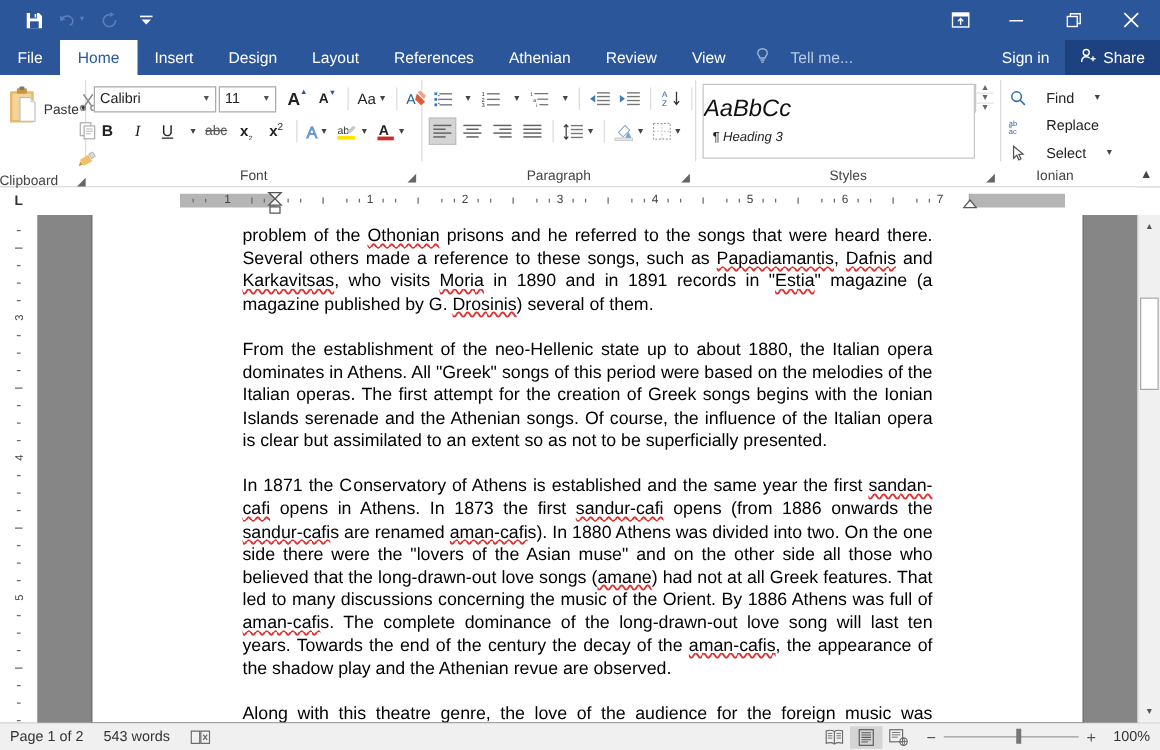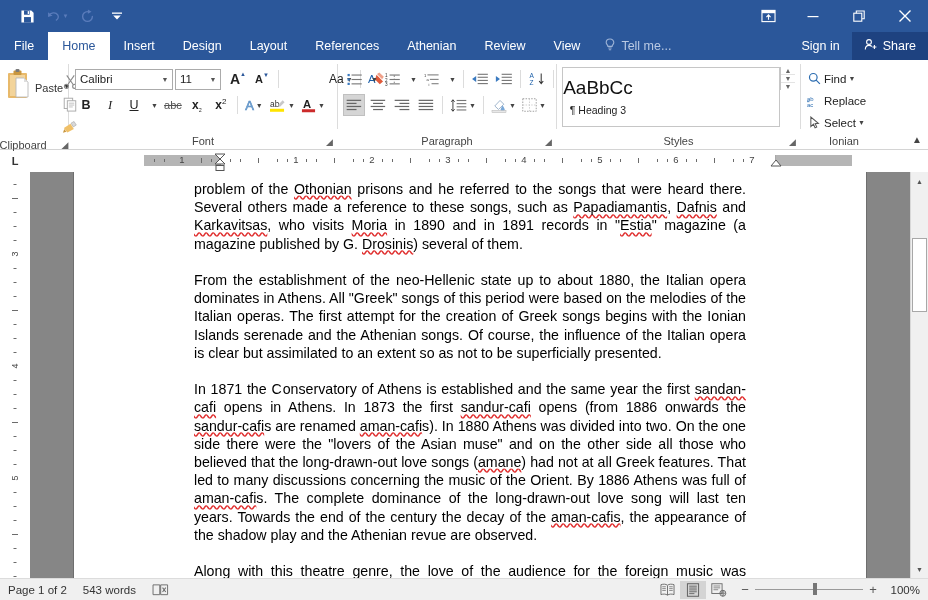--- a/index.html
+++ b/index.html
@@ -41,21 +41,21 @@
     height: 28px; background: #2B579A; display: flex; align-items: flex-end;
     position: relative; flex: 0 0 28px;
   }
   .tab {
     height: 28px; padding: 0 14px; display: flex; align-items: center;
     font-size: 12.5px; color: #fff; white-space: nowrap;
   }
   .tab.file { background: #2B579A; }
   .tab.active { background: #fff; color: #2B579A; }
   .tell-me {
-    display:flex; align-items:center; gap:5px; font-size:12.5px;
+    display:flex; align-items:center; gap:16px; font-size:12.5px;
     color:#b9c9e3; padding: 0 10px; height:28px;
   }
   .tab-right { margin-left:auto; display:flex; align-items:flex-end; height:28px; }
   .signin { font-size:12.5px; color:#fff; padding:0 12px; height:28px; display:flex; align-items:center; }
   .share {
     font-size:12.5px; color:#fff; padding:0 12px; height:28px;
     display:flex; align-items:center; gap:5px; background:#1e4280;
   }
 
   
@@ -105,36 +105,36 @@
 
   
   .styles-body { padding: 4px 5px 0 5px; display:flex; }
   .gallery {
     border: 1px solid #c6c6c6; background:#fff; display:flex; height: 60px; width: 218px;
   }
   .style-item {
     width: 70px; border-right: 1px solid #e8e8e8; display:flex; flex-direction:column;
     align-items:center; justify-content:center; overflow:hidden;
   }
-  .style-item:last-child { border-right:none; }
+  .style-item:last-child { border-right:none;font-style:italic; }
   .style-preview { font-size: 19px; line-height:1; color:#1a1a1a; white-space:nowrap; }
   .style-preview.h1 { font-weight: bold; color:#111; }
   .style-preview.h2 { font-weight: bold; font-style: italic; color:#111; }
   .style-preview.h3 { color:#111; }
   .style-name { font-size: 10.5px; color:#222; margin-top: 7px; white-space:nowrap; }
   .gal-scroll { width:15px; border-left:1px solid #c6c6c6; display:flex; flex-direction:column; background:#fff; }
   .gal-scroll div {
     flex:1; display:flex; align-items:center; justify-content:center;
     font-size:7px; color:#666; border-bottom:1px solid #e4e4e4;
   }
   .gal-scroll div:last-child { border-bottom:none; }
 
   
   .editing-body { display:flex; flex-direction:column; padding: 5px 6px 0 6px; gap:1px; }
-  .ed-item { display:flex; align-items:center; gap:2px; font-size:11.5px; color:#222; height:21px; }
+  .ed-item { display:flex; align-items:center; gap:15px; font-size:11.5px; color:#222; height:21px; }
   .ed-item .eic { width:15px; display:flex; align-items:center; justify-content:center; }
   .ed-item .cret { font-size:7px; color:#444; }
   .ribbon-collapse { position:absolute; right:6px; bottom:4px; font-size:10px; color:#444; }
 
   
   .ruler-row { display:flex; flex: 0 0 22px; height:22px; background:#fff; }
   .ruler-corner {
     width: 30px; height:22px; display:flex; align-items:center; justify-content:center;
     font-size:11px; color:#333; font-weight:bold; background:#fff;
   }
@@ -364,21 +364,21 @@
           <div class="rbtn" style="margin-left:4px;">
             <span style="font-size:14px;font-weight:600;">A</span>
               <span style="font-size:6px;color:#2B579A;position:relative;top:-5px;">▲</span>
           </div>
           <div class="rbtn">
             <span style="font-size:11px;font-weight:600;">A</span>
               <span style="font-size:6px;color:#2B579A;position:relative;top:-4px;">▼</span>
           </div>
           <div class="vsep"></div>
           <div class="rbtn">
-            <span style="font-size:12px;margin-left:43px;">Aa</span>
+            <span style="font-size:12px;">Aa</span>
               <span class="cret">▼</span>
           </div>
           <div class="vsep"></div>
           <div class="rbtn">
             <svg width="17" height="15" viewBox="0 0 18 16">
               <text x="0" y="12" font-size="12" fill="#1c5fa8" font-family="Liberation Sans, sans-serif">A</text>
               <path d="M9 3 L16 10 L12.5 13 L7.5 8 Z" fill="#e05a3a"></path>
               <path d="M9.5 2 L12 0.6 L16.8 5 L15 7.6 Z" fill="#f0a18a"></path>
             </svg>
           </div>

